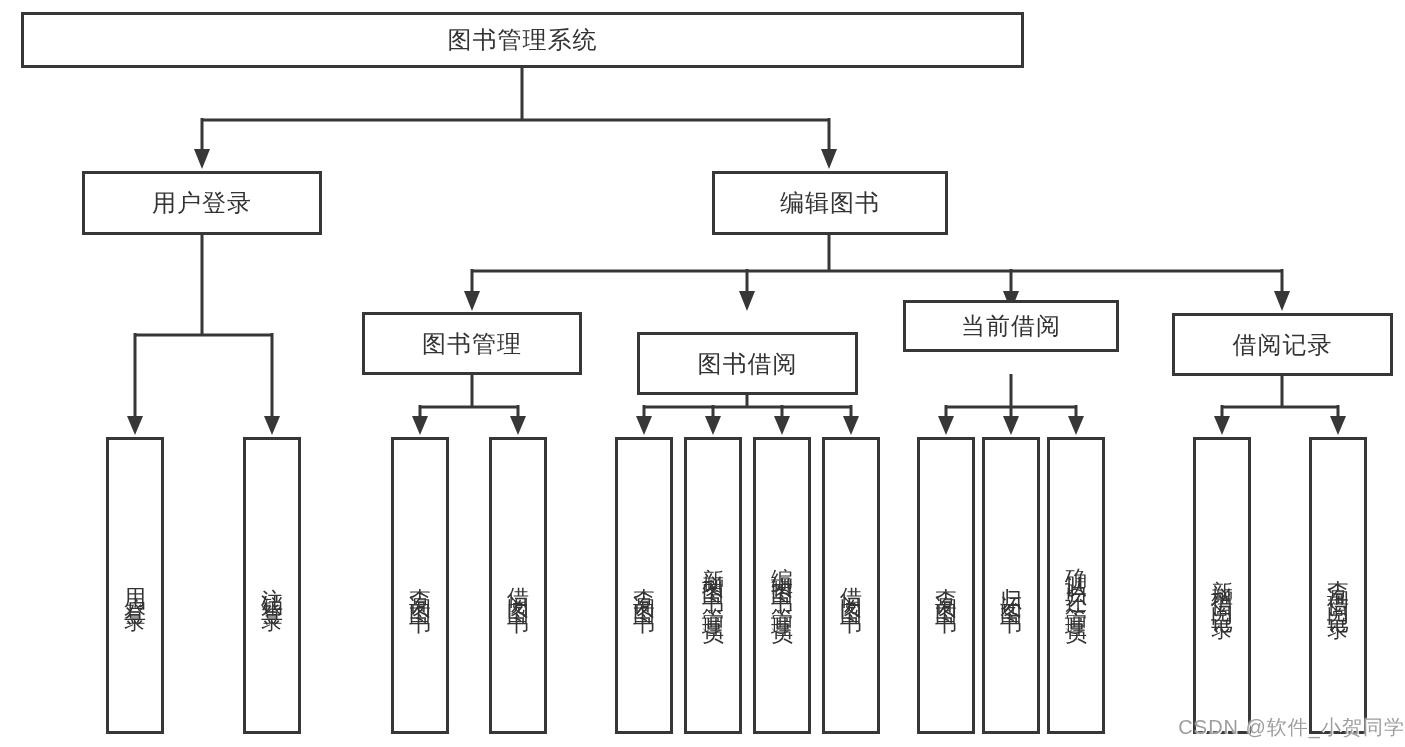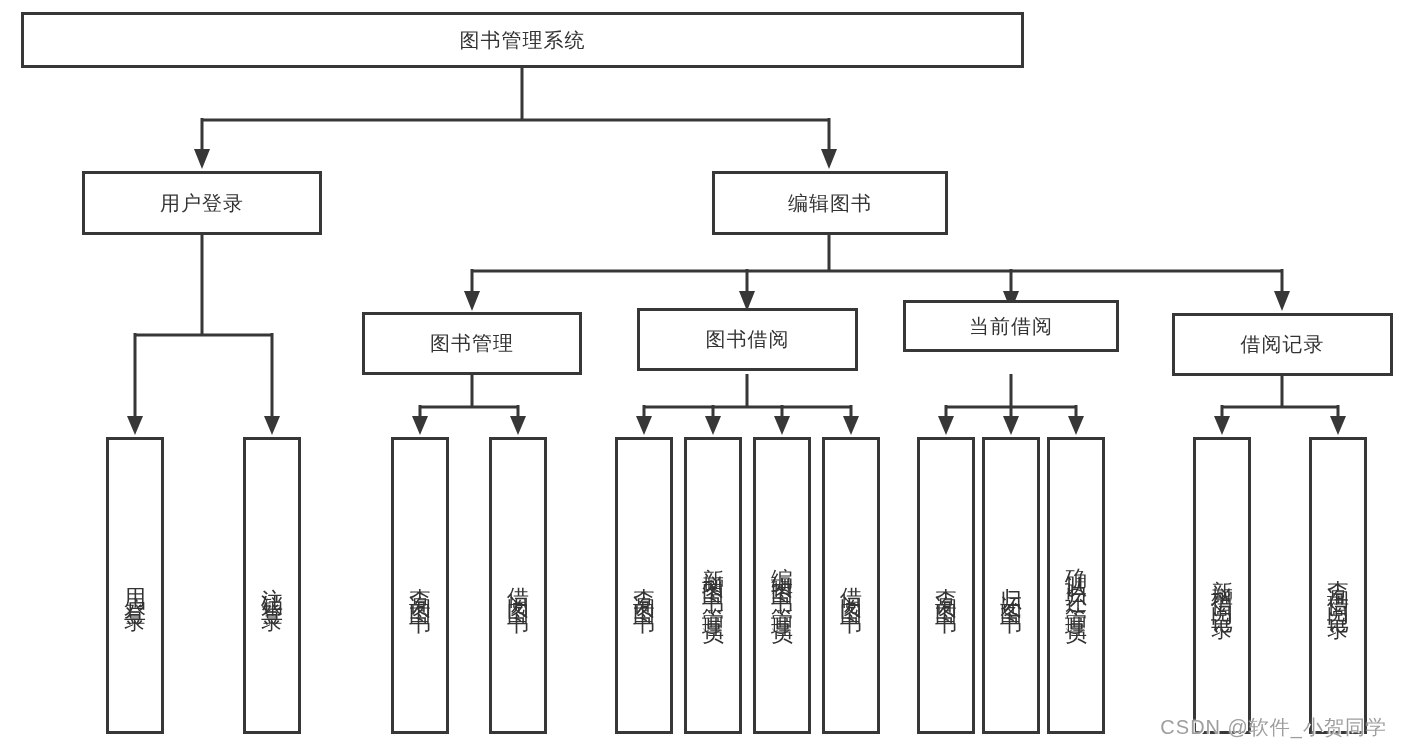--- a/index.html
+++ b/index.html
@@ -15,34 +15,34 @@
     position:relative;width:1405px;height:747px;background:var(--background);
     overflow:hidden;
   }
   svg.connectors{position:absolute;left:0;top:0;width:1405px;height:747px;color:var(--line);}
   svg.connectors path{stroke:currentColor;stroke-width:3;fill:none;}
   svg.connectors polygon{fill:currentColor;stroke:none;}
   .hbox{
     position:absolute;box-sizing:border-box;
     border:3px solid var(--line);background:var(--box_fill);
     display:flex;align-items:center;justify-content:center;
-    font-size:20px;color:var(--text);letter-spacing:1px;white-space:nowrap;text-align:center;
+    font-size:24px;color:var(--text);letter-spacing:1px;white-space:nowrap;text-align:center;
   }
   .leaf{
     position:absolute;box-sizing:border-box;top:437px;width:58px;height:297px;
     border:3px solid var(--line);background:var(--box_fill);
     display:flex;align-items:center;justify-content:center;
   }
   .vtext{
     writing-mode:vertical-rl;text-orientation:mixed;
     font-size:22px;line-height:1;letter-spacing:8px;color:var(--text);
     white-space:nowrap;
   }
   .watermark{
-    position:absolute;right:18px;top:714px;z-index:5;
+    position:absolute;right:0;top:714px;z-index:5;
     font-size:20px;color:var(--watermark);letter-spacing:1px;
     text-shadow:0 0 2px #ffffff,1px 1px 0 #ffffff;white-space:nowrap;
   }
 </style>
 </head>
 <body>
 
 <div class="canvas">
 
   <svg class="connectors" viewBox="0 0 1405 747" xmlns="http://www.w3.org/2000/svg">
@@ -88,21 +88,21 @@
   <div class="hbox" style="left:82px;top:171px;width:240px;height:64px;">
     <span>用户登录</span>
   </div>
   <div class="hbox" style="left:712px;top:171px;width:236px;height:64px;">
     <span>编辑图书</span>
   </div>
 
   <div class="hbox" style="left:362px;top:312px;width:220px;height:63px;">
     <span>图书管理</span>
   </div>
-  <div class="hbox" style="left:637px;top:308px;width:221px;height:63px;">
+  <div class="hbox" style="left:637px;top:332px;width:221px;height:63px;">
     <span>图书借阅</span>
   </div>
   <div class="hbox" style="left:903px;top:300px;width:216px;height:52px;">
     <span>当前借阅</span>
   </div>
   <div class="hbox" style="left:1172px;top:313px;width:221px;height:63px;">
     <span>借阅记录</span>
   </div>
 
   <div class="leaf" style="left:106px;">

